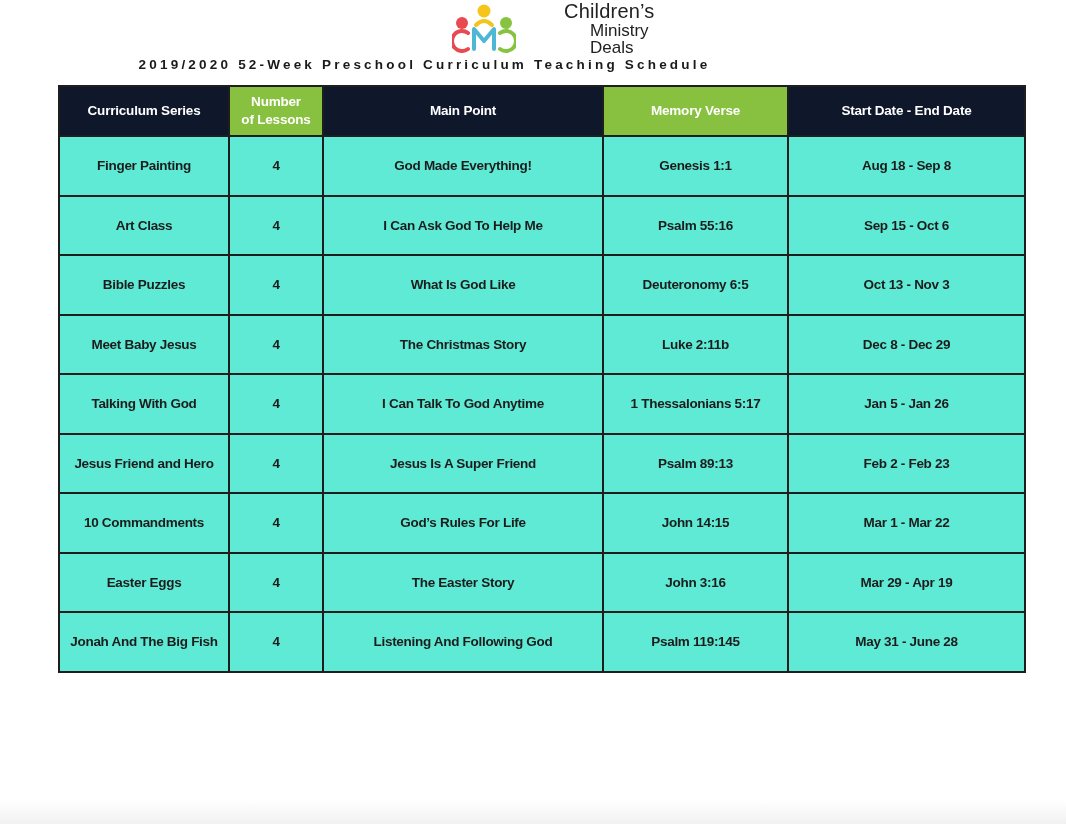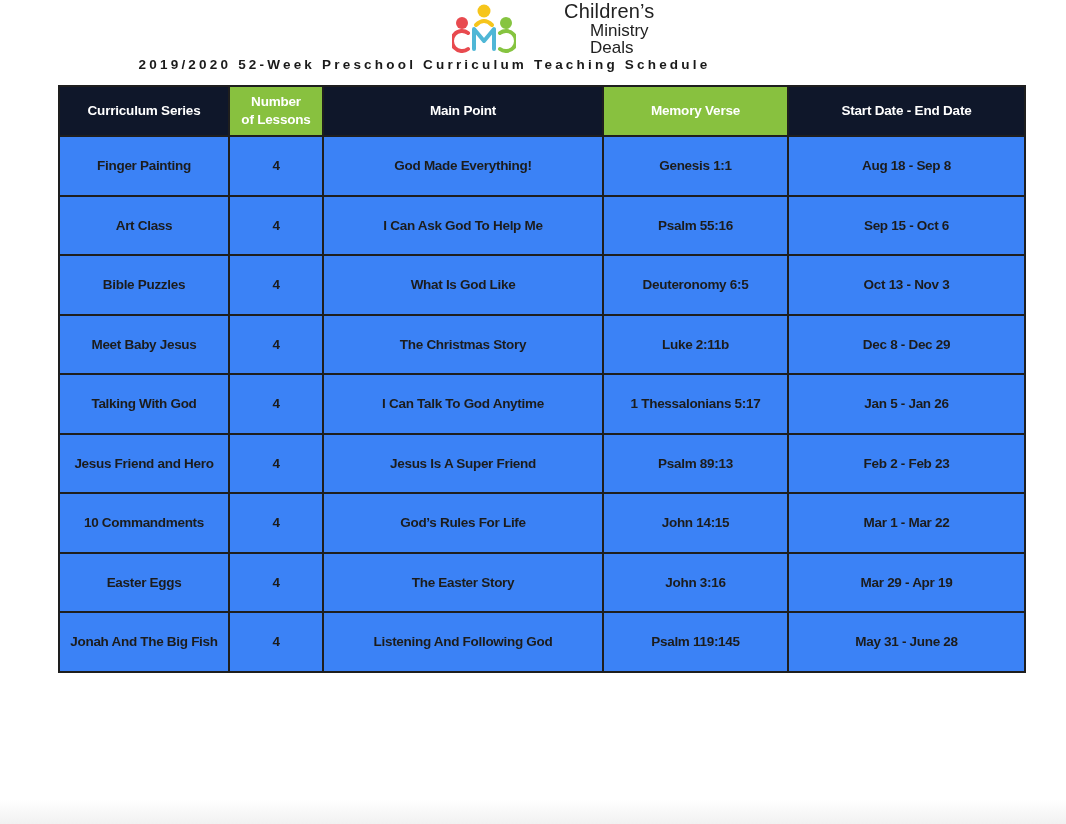--- a/index.html
+++ b/index.html
@@ -33,21 +33,21 @@
     font-weight: bold;
     font-family: "Liberation Sans Narrow", "Liberation Sans", sans-serif;
   }
   table.schedule th {
     height: 48px; color: #ffffff; font-size: 13.5px; line-height: 18px; padding: 0 4px;
     letter-spacing: -0.2px;
   }
   th.teal { background: #0f172a; }
   th.green { background: #88c13f; }
   table.schedule td {
-    height: 57.5px; font-size: 13.5px; color: #1c1c1c; background: #3b82f6;
+    height: 57.5px; font-size: 13.5px; color: #1c1c1c; background: #5eead4;
     letter-spacing: -0.3px; padding: 0 4px;
   }
 </style>
 </head>
 <body>
 
 <div class="logo">
   <svg viewBox="0 0 64 50">
     <circle cx="10" cy="20" r="6" fill="#e84a4f"></circle>
     <circle cx="32" cy="8" r="6.5" fill="#f6c51b"></circle>

